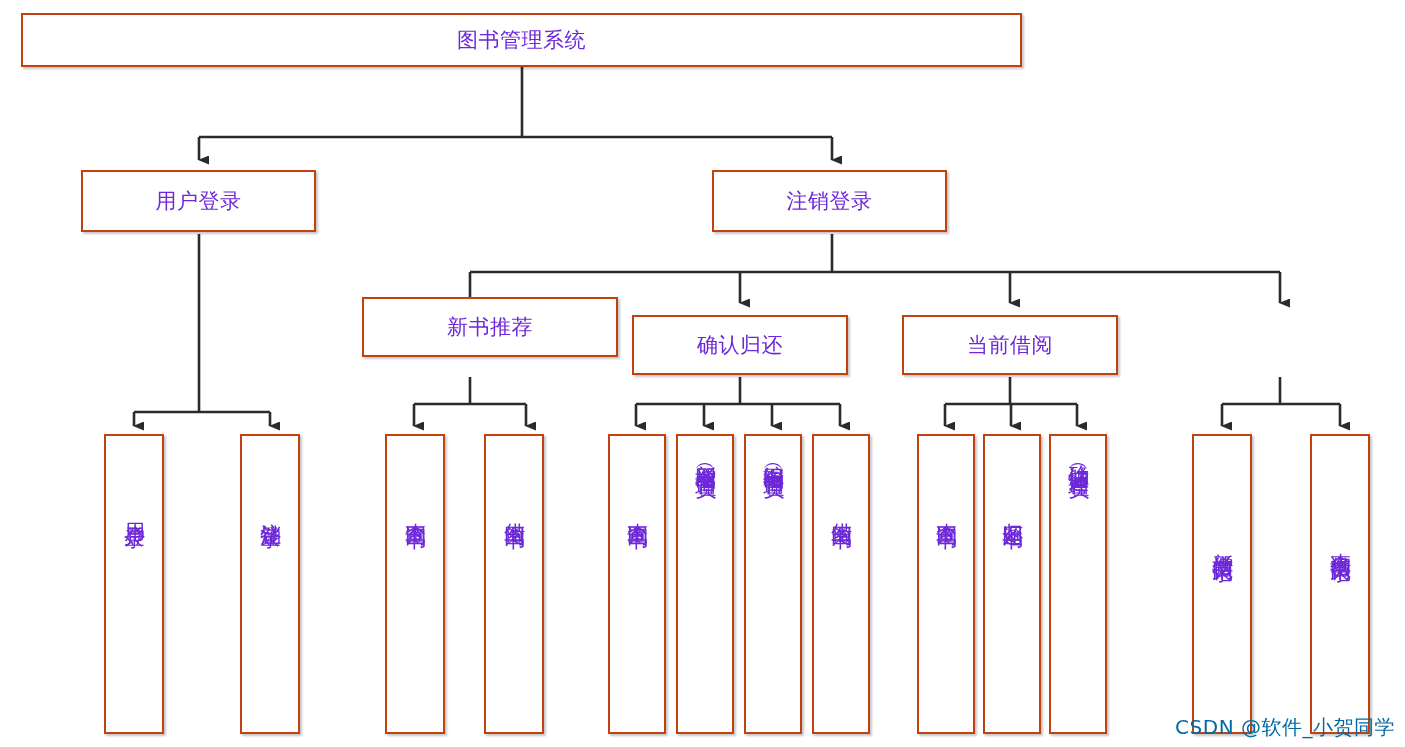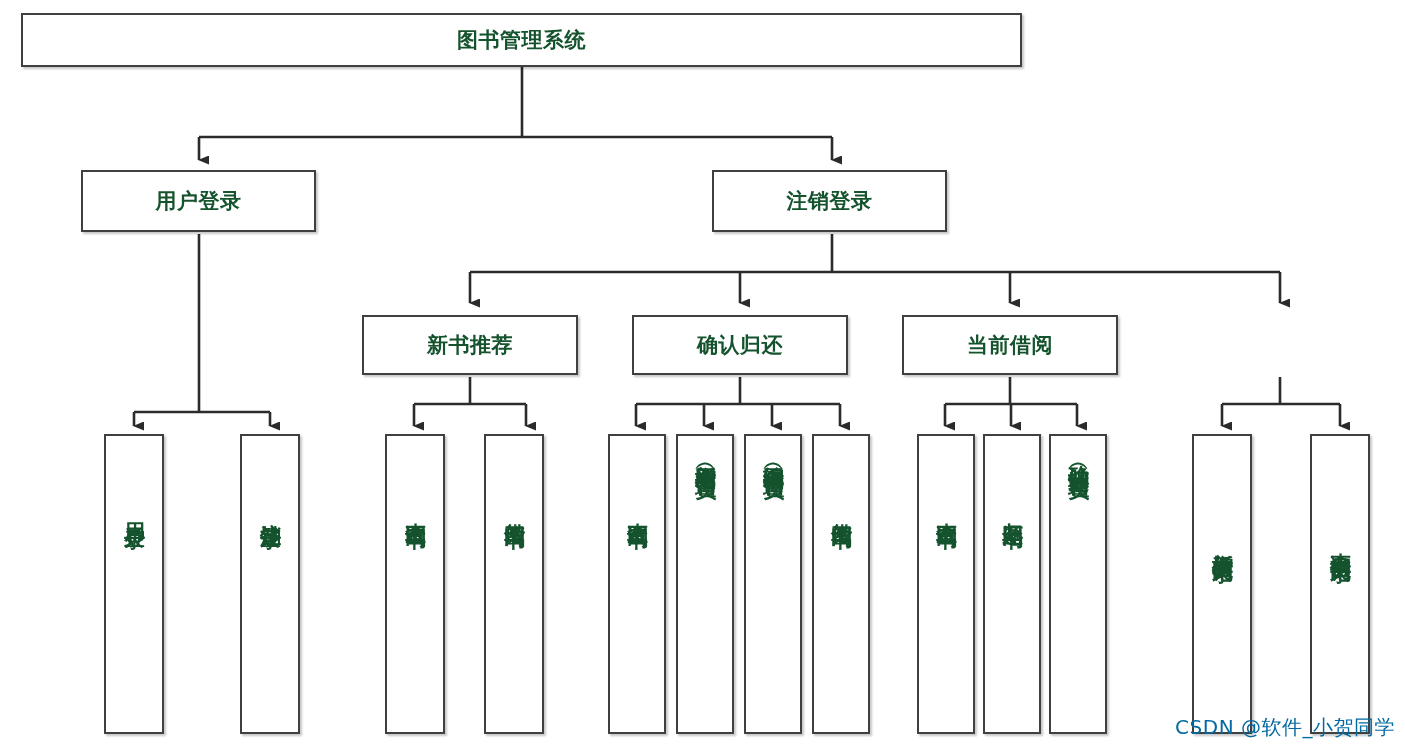--- a/index.html
+++ b/index.html
@@ -23,27 +23,26 @@
     left: 0;
     top: 0;
     width: 1405px;
     height: 747px;
     pointer-events: none;
   }
   .node {
     position: absolute;
     box-sizing: border-box;
     background: #ffffff;
-    border: 2px solid #404040;
+    border: 2px solid #c2410c;
     box-shadow: 2px 2px 2px rgba(0,0,0,0.22);
     display: flex;
     align-items: center;
     justify-content: center;
-    color: #14532d;
-    font-weight: bold;
+    color: #6d28d9;
   }
   .node-label {
     display: block;
     text-align: center;
     line-height: 1.18;
     letter-spacing: 0.5px;
   }
   .node.horizontal .node-label {
     font-size: 21px;
     writing-mode: horizontal-tb;
@@ -136,21 +135,21 @@
     <span class="node-label">图书管理系统</span>
   </div>
 
   <div class="node horizontal" style="left:81px; top:170px; width:235px; height:62px;">
     <span class="node-label">用户登录</span>
   </div>
   <div class="node horizontal" style="left:712px; top:170px; width:235px; height:62px;">
     <span class="node-label">注销登录</span>
   </div>
 
-  <div class="node horizontal" style="left:362px; top:315px; width:216px; height:60px;">
+  <div class="node horizontal" style="left:362px; top:297px; width:256px; height:60px;">
     <span class="node-label">新书推荐</span>
   </div>
   <div class="node horizontal" style="left:632px; top:315px; width:216px; height:60px;">
     <span class="node-label">确认归还</span>
   </div>
   <div class="node horizontal" style="left:902px; top:315px; width:216px; height:60px;">
     <span class="node-label">当前借阅</span>
   </div>
 
   <div class="node vertical mid" style="left:104px; top:434px; width:60px; height:300px;">

